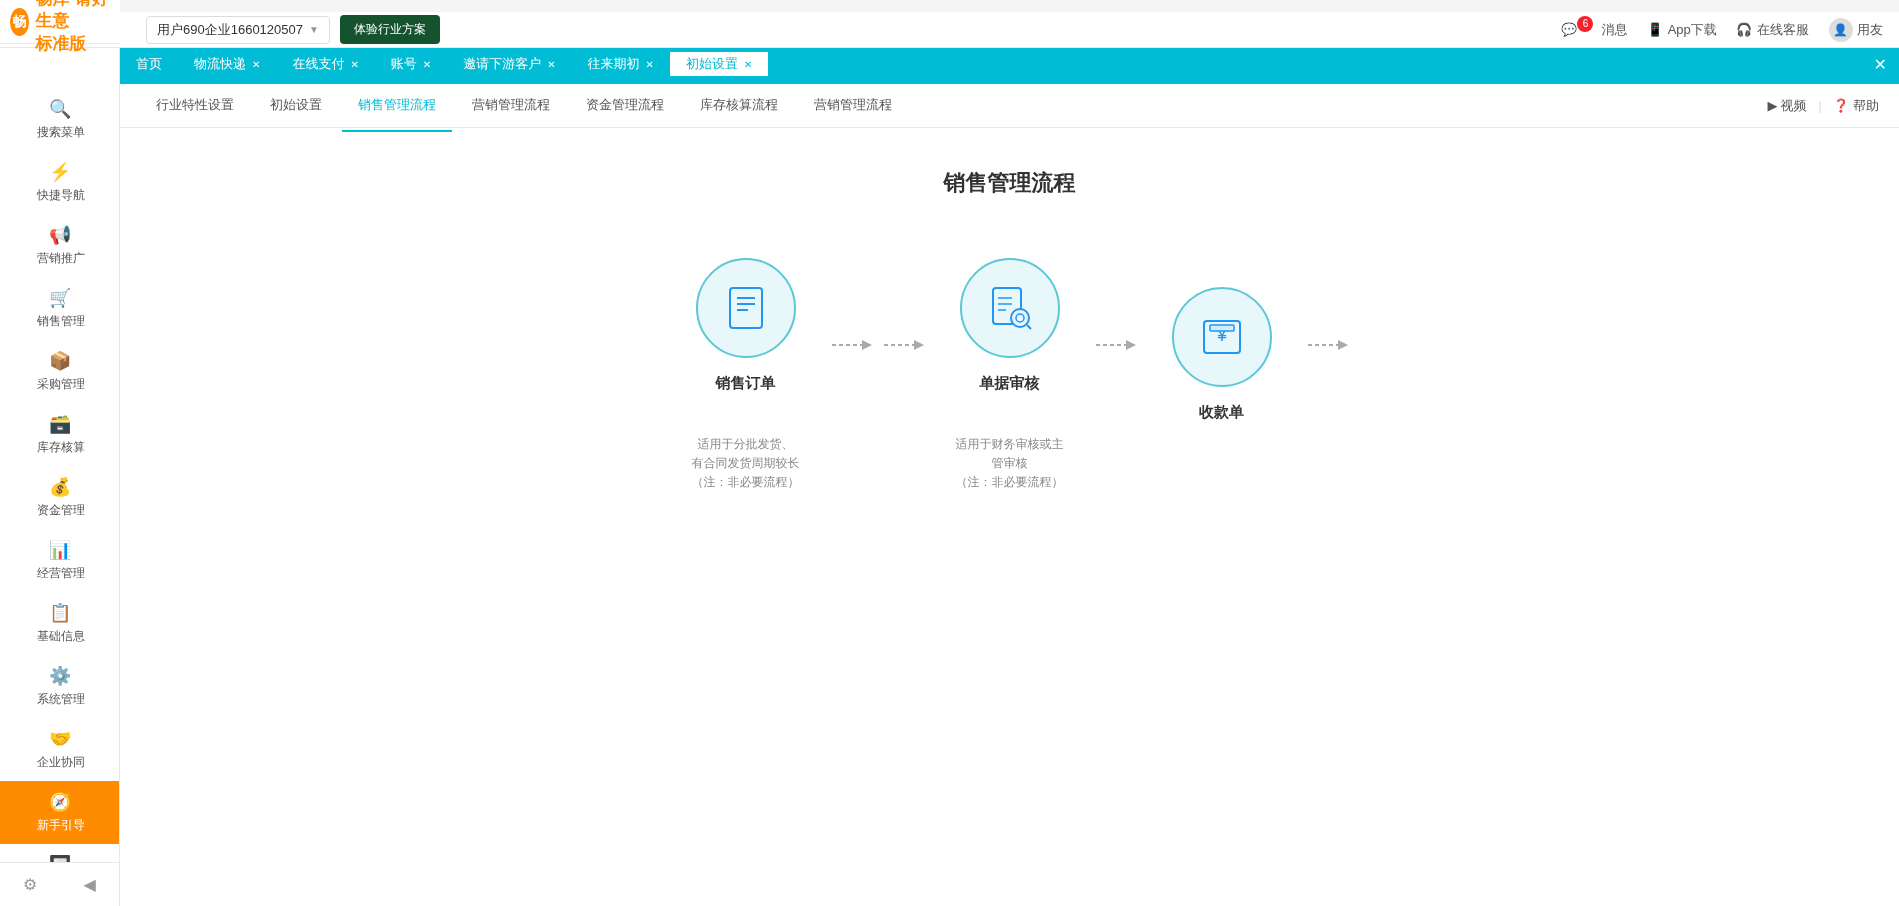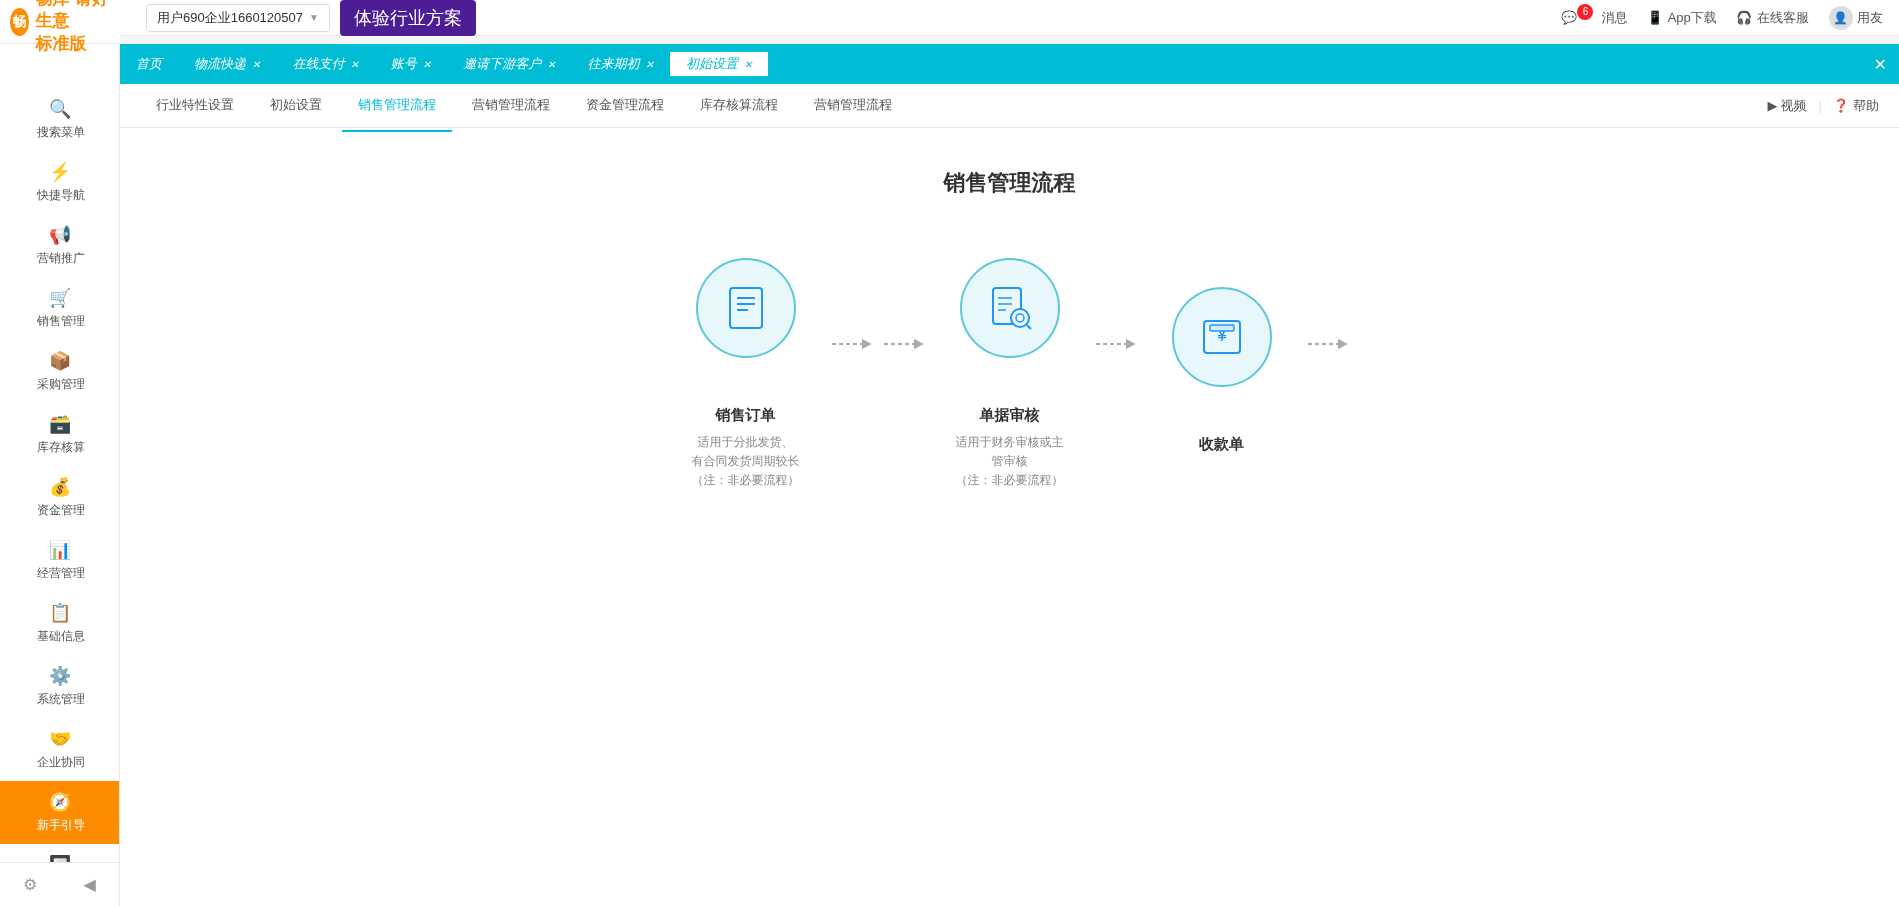--- a/index.html
+++ b/index.html
@@ -8,47 +8,47 @@
     
     .top-header {
       height: 36px;
       background: #fff;
       display: flex;
       align-items: center;
       justify-content: space-between;
       padding: 15px 16px;
       border-bottom: 1px solid #e8e8e8;
       position: fixed;
-      top: 0; left: 0; right: 0;
+      top: 12px; left: 0; right: 0;
       z-index: 100;
     }
     .top-header-left {
       display: flex;
       align-items: center;
       gap: 10px;
     }
     .user-select {
       display: flex;
       align-items: center;
       gap: 6px;
       cursor: pointer;
       padding: 4px 10px;
       border: 1px solid #ddd;
       border-radius: 4px;
       font-size: 13px;
     }
     .user-select .chevron { color: #999; font-size: 10px; }
     .trial-btn {
-      background: #4c1d95;
+      background: #14532d;
       color: #fff;
       border: none;
       border-radius: 4px;
       padding: 6px 14px;
       cursor: pointer;
-      font-size: 18px;
+      font-size: 12px;
     }
     .top-header-right {
       display: flex;
       align-items: center;
       gap: 20px;
       font-size: 13px;
       color: #555;
     }
     .top-header-right .icon-item {
       display: flex;
@@ -86,21 +86,20 @@
     .nav-tab {
       height: 24px;
       display: flex;
       align-items: center;
       padding: 0 16px;
       color: #fff;
       cursor: pointer;
       font-size: 13px;
       gap: 4px;
       white-space: nowrap;
-      font-style: italic;
     }
     .nav-tab.active { background: #fff; color: #00bcd4; }
     .nav-tab .close-x { font-size: 10px; margin-left: 2px; }
     .nav-close-all {
       margin-left: auto;
       color: #fff;
       padding: 0 12px;
       cursor: pointer;
       font-size: 16px;
     }
@@ -266,27 +265,27 @@
     }
     .flow-circle svg {
       width: 52px;
       height: 52px;
     }
     .flow-step-name {
       font-size: 15px;
       font-weight: bold;
       color: #333;
       margin-bottom: 8px;
-      margin-top: 32px;
     }
     .flow-step-desc {
       font-size: 12px;
       color: #888;
       text-align: center;
       line-height: 1.6;
+      margin-top: 34px;
     }
     .flow-arrow {
       display: flex;
       align-items: center;
       padding-bottom: 60px;
       color: #aaa;
       font-size: 24px;
       margin: 0 6px;
       flex-shrink: 0;
     }

